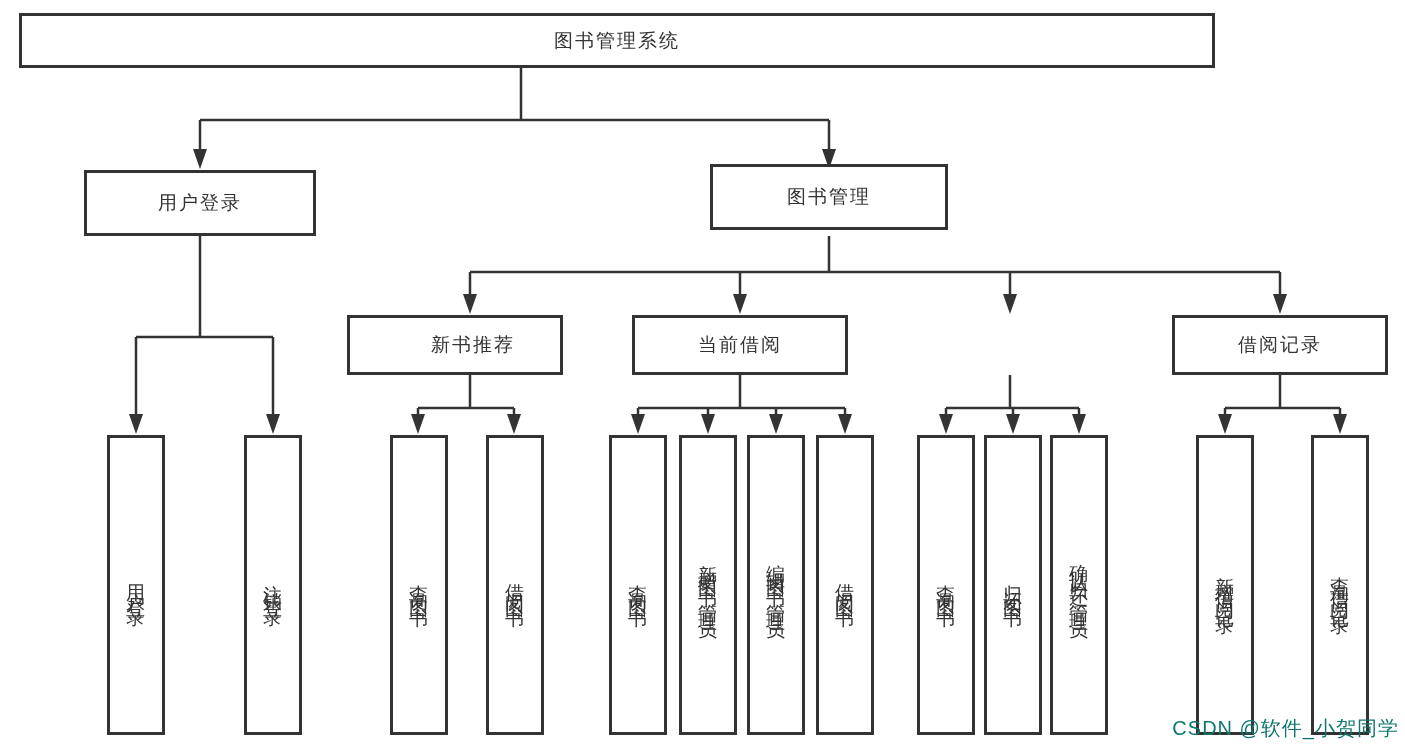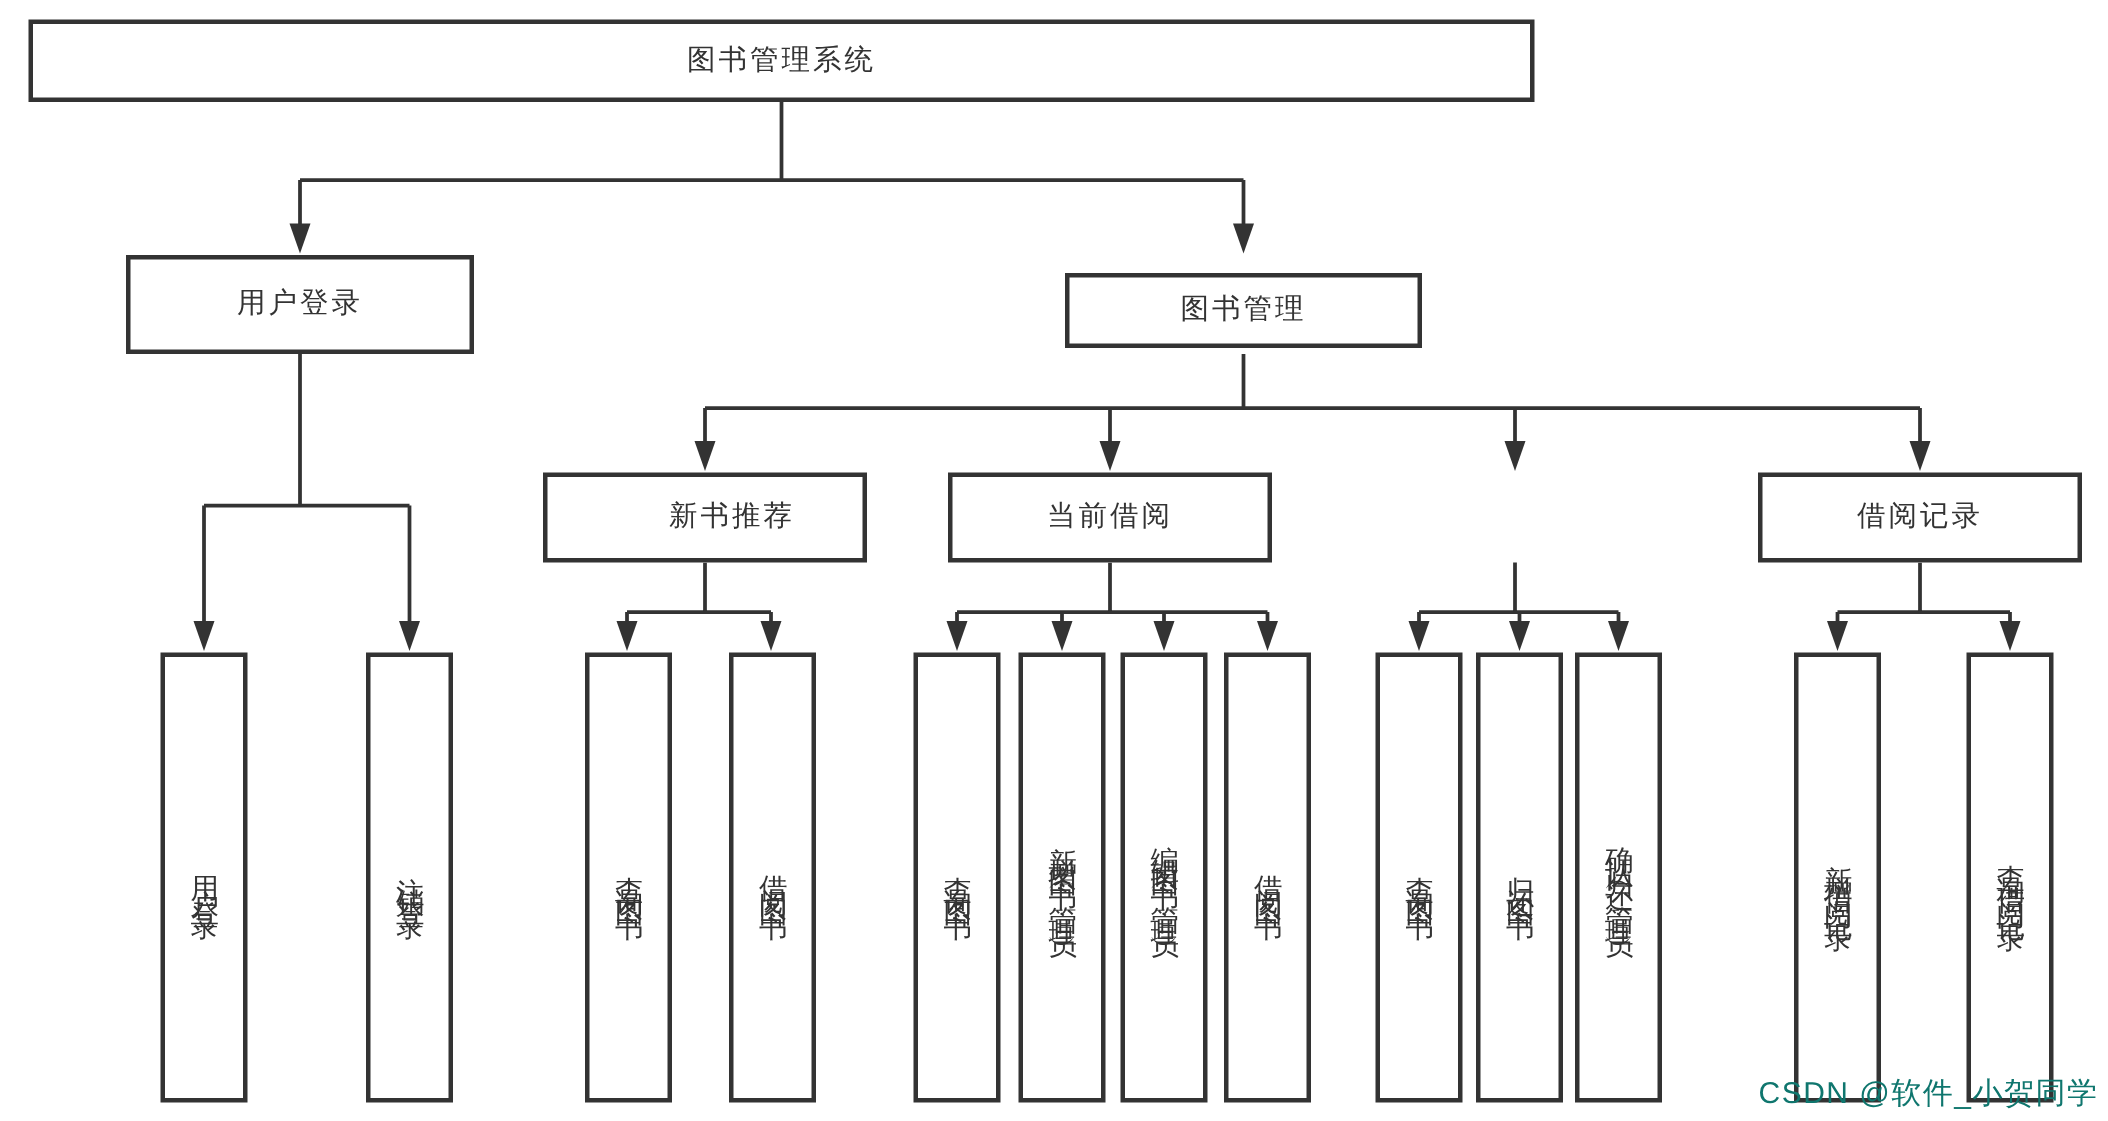--- a/index.html
+++ b/index.html
@@ -27,27 +27,27 @@
   }
   .node-label {
     font-size:19px; color:#333333; line-height:1.25;
     letter-spacing:2px; white-space:nowrap;
   }
   .vnode .node-label {
     writing-mode:vertical-rl; text-orientation:mixed;
     letter-spacing:8px; line-height:1;
   }
   
-  .root-box   { left:19px;  top:13px;  width:1004px; height:55px; }
+  .root-box   { left:19px;  top:13px;  width:1196px; height:55px; }
   
   .l2-user    { left:84px;  top:170px; width:232px; height:66px; }
-  .l2-book    { left:710px; top:182px; width:238px; height:50px; }
+  .l2-book    { left:710px; top:164px; width:238px; height:66px; }
   
   .l3 { top:315px; height:60px; width:216px; }
-  .l3-newbook { left:362px;padding-left:36px; }
+  .l3-newbook { left:347px;padding-left:36px; }
   .l3-borrow  { left:632px; }
   .l3-current { left:902px; }
   .l3-records { left:1172px; }
   
   .leaf { top:435px; height:300px; width:58px; }
   .g1a { left:107px; }  .g1b { left:244px; }
   .g2a { left:390px; }  .g2b { left:486px; }
   .g3a { left:609px; }  .g3b { left:679px; }  .g3c { left:747px; }  .g3d { left:816px; }
   .g4a { left:917px; }  .g4b { left:984px; }  .g4c { left:1050px; }
   .g5a { left:1196px; } .g5b { left:1311px; }

